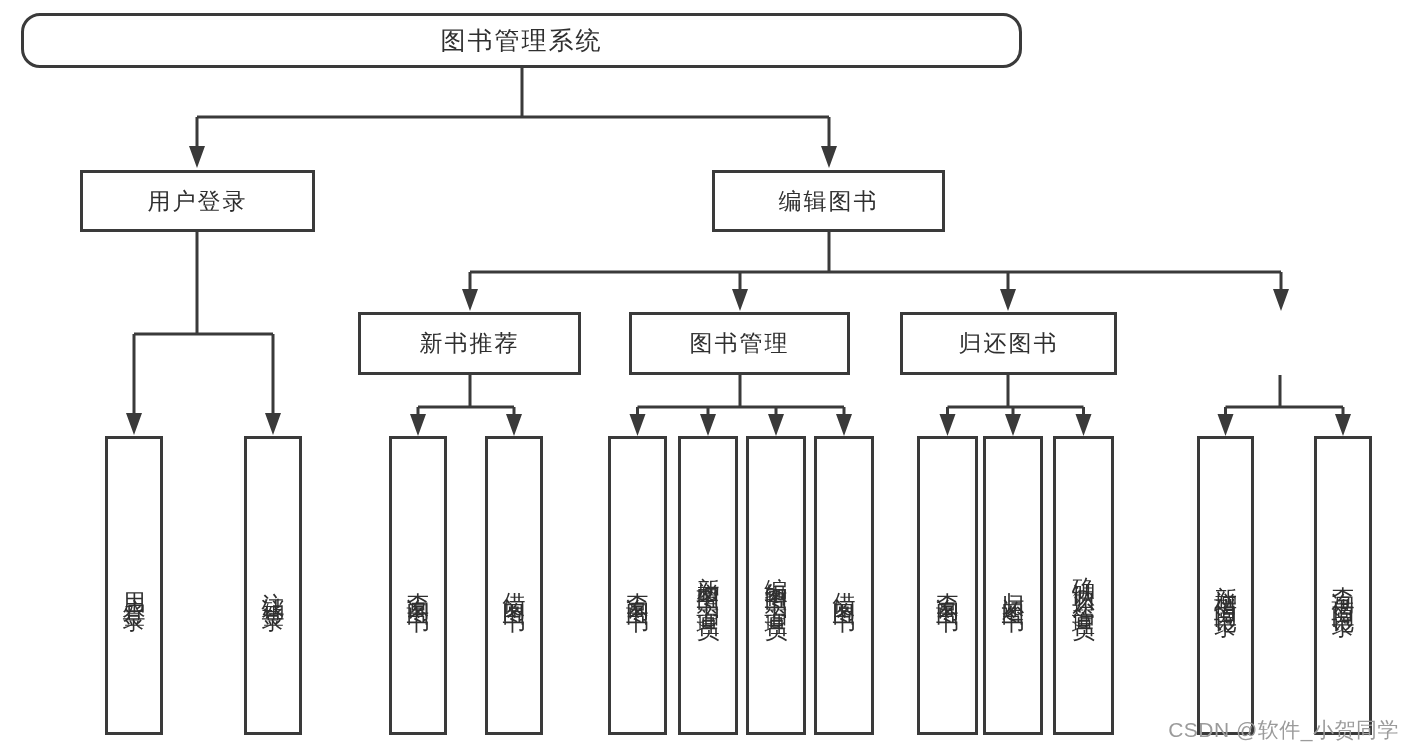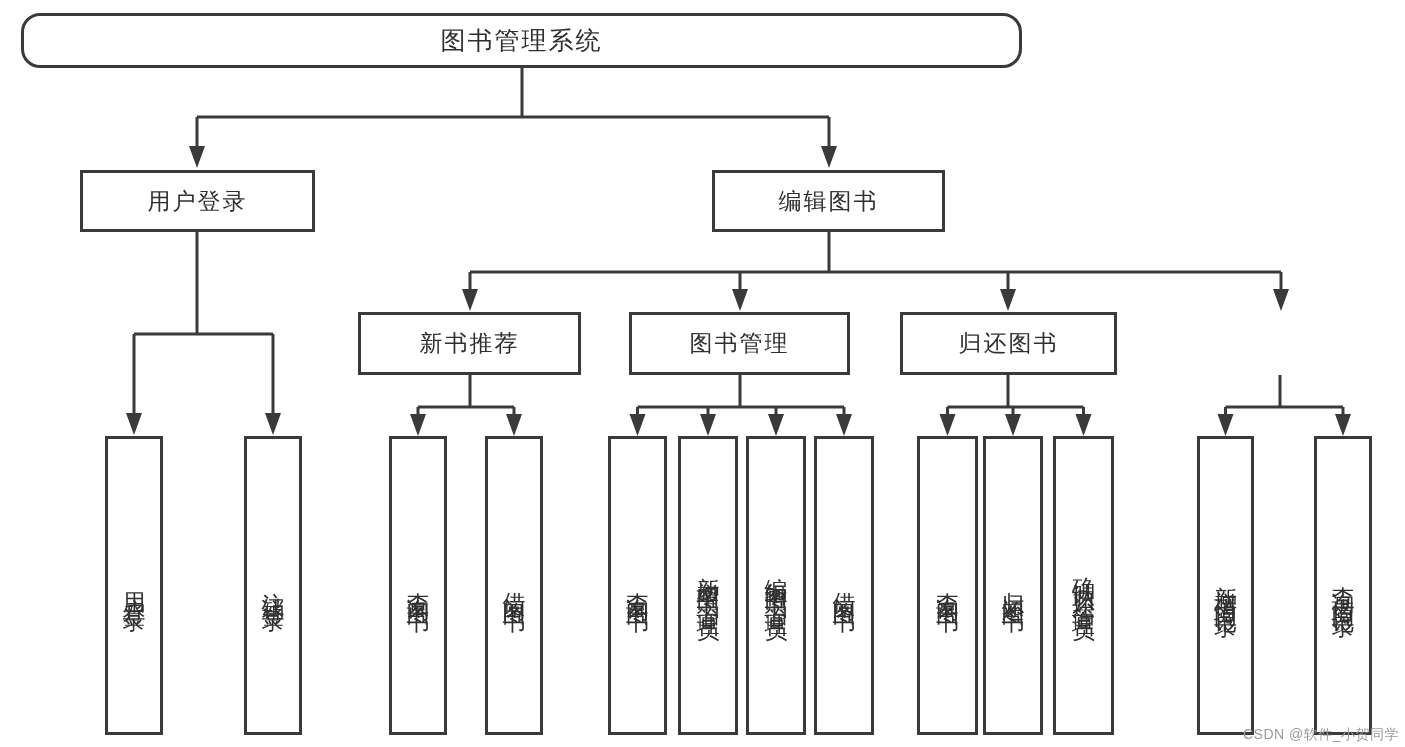--- a/index.html
+++ b/index.html
@@ -14,21 +14,21 @@
   }
   .hlabel{font-size:23px;letter-spacing:2px;}
   .rootlabel{font-size:25px;letter-spacing:2px;border-radius:19px;}
   .vbox{
     top:436px;height:299px;
     writing-mode:vertical-rl;text-orientation:mixed;
     font-size:23px;letter-spacing:6px;line-height:1;
   }
   .watermark{
     position:absolute;right:6px;bottom:3px;z-index:5;
-    font-size:14px;letter-spacing:0.5px;color:#9b9b9b;
+    font-size:21px;letter-spacing:0.5px;color:#9b9b9b;
   }
 </style>
 </head>
 <body>
 
 <div class="canvas">
 
   <svg class="wires" width="1405" height="747" viewBox="0 0 1405 747">
     <path fill="none" stroke="#3a3a3a" stroke-width="3" d="M522 68 V117 M197 117 H829 M197 117 V150 M829 117 V150
              M197 232 V334 M134 334 H273 M134 334 V418 M273 334 V418

